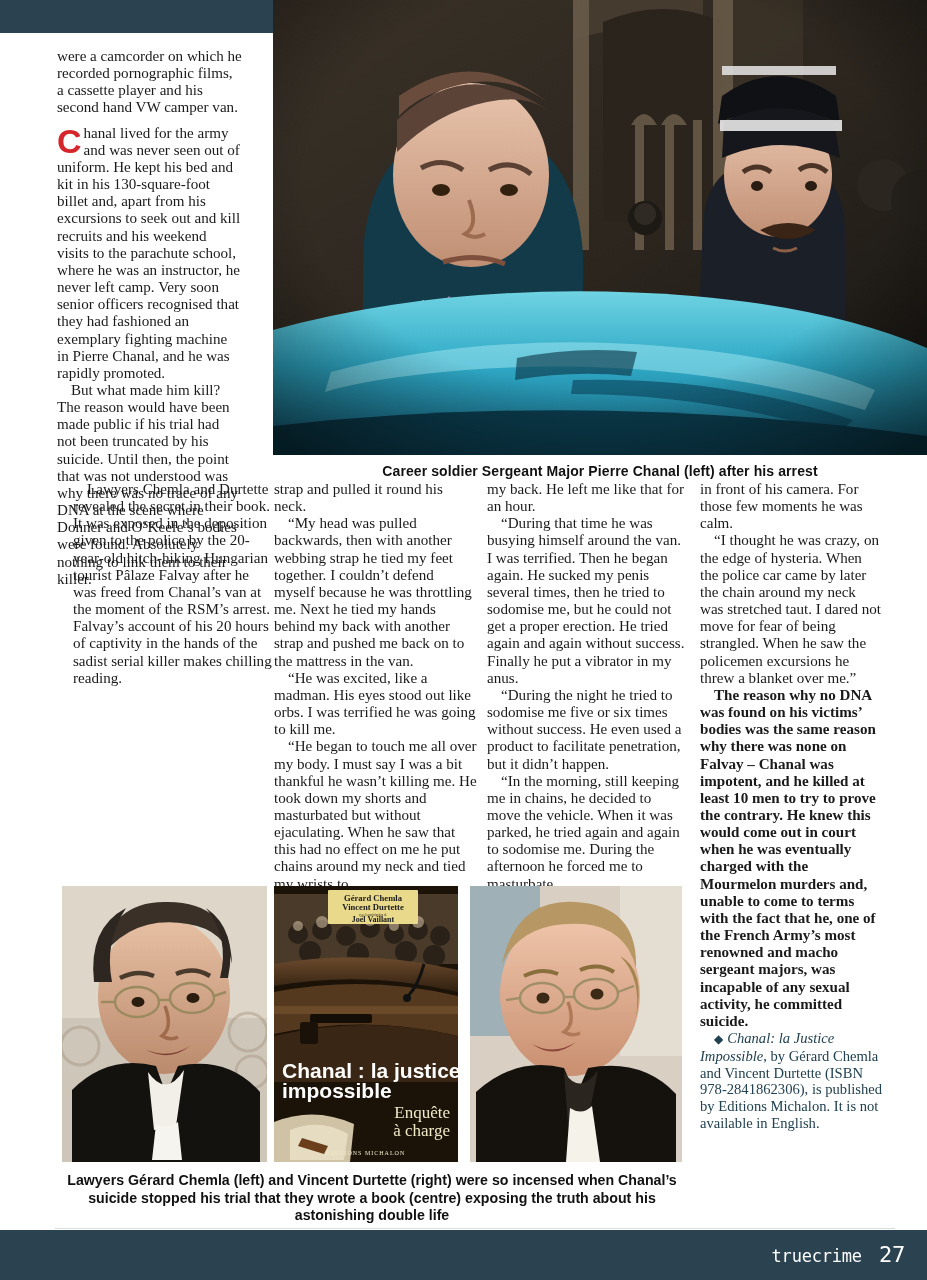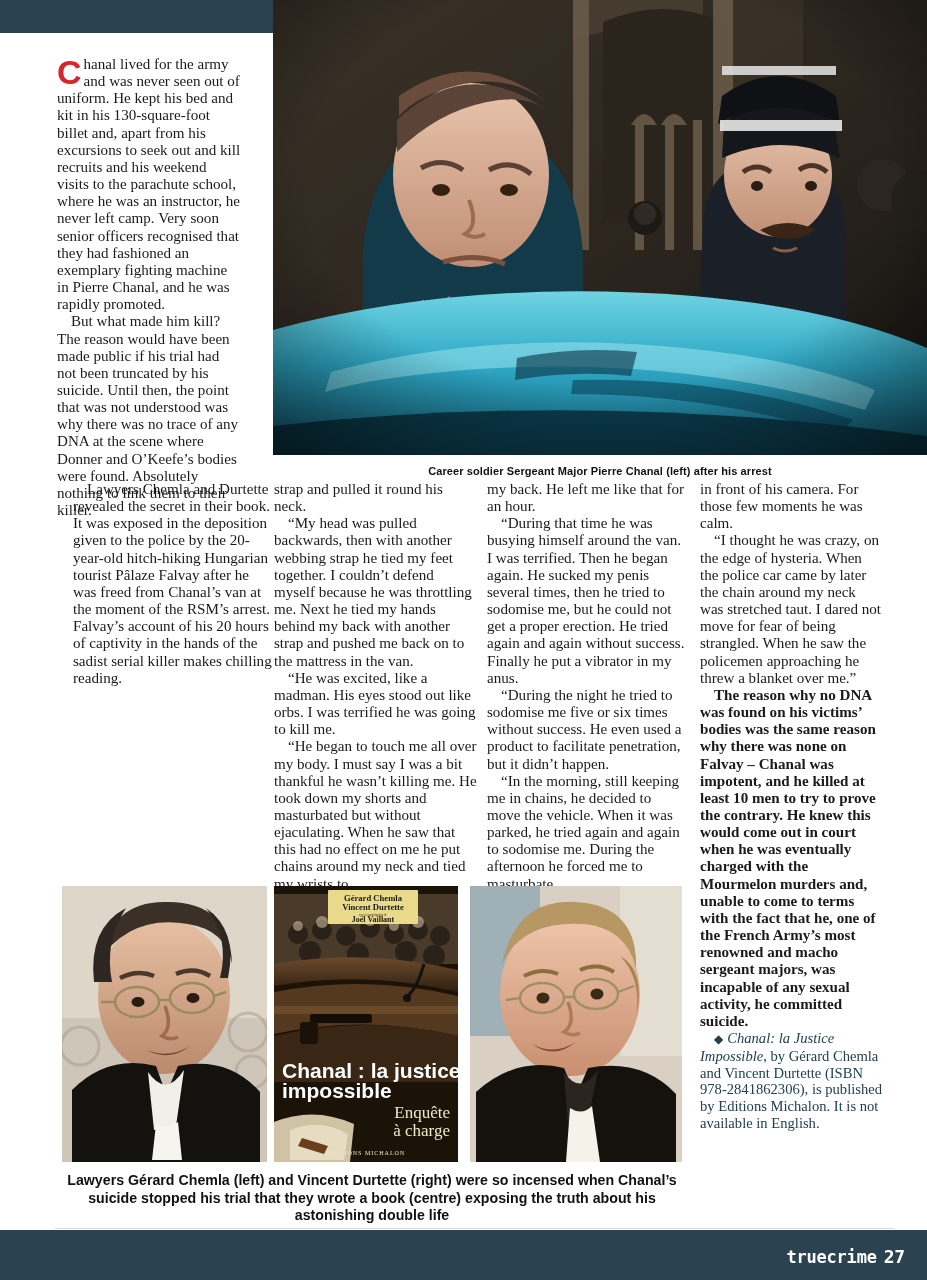--- a/index.html
+++ b/index.html
@@ -5,31 +5,31 @@
   html,body{margin:0;padding:0;background:#ffffff;}
   body{width:927px;height:1280px;position:relative;overflow:hidden;
        font-family:"Liberation Serif","DejaVu Serif",serif;color:#111;}
 
   
   .page{position:absolute;inset:0;background:#ffffff;}
   .topbar-left{position:absolute;left:0;top:0;width:273px;height:33px;background:#2b4350;}
   .footerbar{position:absolute;left:0;bottom:0;width:927px;height:50px;background:#2b4350;}
   .footer-text{position:absolute;right:22px;bottom:13px;color:#fff;
       font-family:"DejaVu Sans Mono","Liberation Mono",monospace;letter-spacing:-0.2px;}
-  .footer-text .brand{font-weight:bold;font-size:17px;}
-  .footer-text .pageno{font-weight:bold;font-size:18px;margin-left:7px;}
+  .footer-text .brand{font-weight:normal;font-size:17px;}
+  .footer-text .pageno{font-weight:normal;font-size:22px;margin-left:17px;}
   .bottomrule{position:absolute;left:55px;top:1228px;width:840px;height:1px;background:#d8dde0;}
 
   
   .hero{position:absolute;left:273px;top:0;width:654px;height:455px;overflow:hidden;background:#1d1a17;}
   .hero svg{display:block;width:100%;height:100%;}
   .hero-caption{position:absolute;left:273px;top:458px;width:654px;height:26px;
       display:flex;align-items:center;justify-content:center;
       font-family:"Liberation Sans","DejaVu Sans",sans-serif;font-weight:bold;
-      font-size:11px;color:#111;letter-spacing:0.1px;}
+      font-size:14px;color:#111;letter-spacing:0.1px;}
 
   
   .col{position:absolute;font-size:15.1px;line-height:17.15px;text-align:left;
        color:#1a1a1a;}
   .col p{margin:0;text-indent:14px;}
   .col p.noind{text-indent:0;}
   .col p.blank{height:8px;text-indent:0;}
 
   
   #c1a{left:57px;top:48px;width:185px;}
@@ -154,20 +154,21 @@
       <path d="M0 426 q320 -36 654 10 v19 h-654z" fill="#0b3b4c"></path>
 
       <path d="M244 358 q60 -12 120 -6 l-6 24 q-58 -6 -116 4z" fill="#0a3243" opacity=".6"></path>
       <rect width="654" height="455" fill="url(#vign)"></rect>
     </svg>
   </div>
 
   <div class="hero-caption">Career soldier Sergeant Major Pierre Chanal (left) after his arrest</div>
 
   <div class="col" id="c1a">
+    <p class="noind">were a camcorder on which he recorded pornographic films, a cassette player and his second hand VW camper van.</p>
     <p class="blank"></p>
     <p class="noind"><span class="dropcap">C</span><span>hanal lived for the army and was never seen out of uniform. He kept his bed and kit in his 130-square-foot billet and, apart from his excursions to seek out and kill recruits and his weekend visits to the parachute school, where he was an instructor, he never left camp. Very soon senior officers recognised that they had fashioned an exemplary fighting machine in Pierre Chanal, and he was rapidly promoted.</span></p>
     <p>But what made him kill? The reason would have been made public if his trial had not been truncated by his suicide. Until then, the point that was not understood was why there was no trace of any DNA at the scene where Donner and O’Keefe’s bodies were found. Absolutely nothing to link them to their killer.</p>
   </div>
 
   <div class="col" id="c1b">
     <p>Lawyers Chemla and Durtette revealed the secret in their book. It was exposed in the deposition given to the police by the 20-year-old hitch-hiking Hungarian tourist Pâlaze Falvay after he was freed from Chanal’s van at the moment of the RSM’s arrest. Falvay’s account of his 20 hours of captivity in the hands of the sadist serial killer makes chilling reading.</p>
   </div>
 
   <div class="col" id="c3">
@@ -179,21 +180,21 @@
 
   <div class="col" id="c2">
     <p class="noind">strap and pulled it round his neck.</p>
     <p>“My head was pulled backwards, then with another webbing strap he tied my feet together. I couldn’t defend myself because he was throttling me. Next he tied my hands behind my back with another strap and pushed me back on to the mattress in the van.</p>
     <p>“He was excited, like a madman. His eyes stood out like orbs. I was terrified he was going to kill me.</p>
     <p>“He began to touch me all over my body. I must say I was a bit thankful he wasn’t killing me. He took down my shorts and masturbated but without ejaculating. When he saw that this had no effect on me he put chains around my neck and tied my wrists to</p>
   </div>
 
   <div class="col" id="c4">
     <p class="noind">in front of his camera. For those few moments he was calm.</p>
-    <p>“I thought he was crazy, on the edge of hysteria. When the police car came by later the chain around my neck was stretched taut. I dared not move for fear of being strangled. When he saw the policemen approaching he threw a blanket over me.”</p>
+    <p>“I thought he was crazy, on the edge of hysteria. When the police car came by later the chain around my neck was stretched taut. I dared not move for fear of being strangled. When he saw the policemen excursions he threw a blanket over me.”</p>
     <p class="boldblock">The reason why no DNA was found on his victims’ bodies was the same reason why there was none on Falvay – Chanal was impotent, and he killed at least 10 men to try to prove the contrary. He knew this would come out in court when he was eventually charged with the Mourmelon murders and, unable to come to terms with the fact that he, one of the French Army’s most renowned and macho sergeant majors, was incapable of any sexual activity, he committed suicide.</p>
     <p class="footnote"><span class="dia">◆</span><i>Chanal: la Justice Impossible</i><span>, by Gérard Chemla and Vincent Durtette (ISBN 978-2841862306), is published by Editions Michalon. It is not available in English.</span></p>
   </div>
 
   <div class="ph" id="photoL">
     <svg viewBox="0 0 205 276" preserveAspectRatio="none">
       <defs>
         <linearGradient id="skA" x1="0" y1="0" x2="0" y2="1">
           <stop offset="0%" stop-color="#e7c0a4"></stop>
             <stop offset="100%" stop-color="#bb8a6c"></stop>

